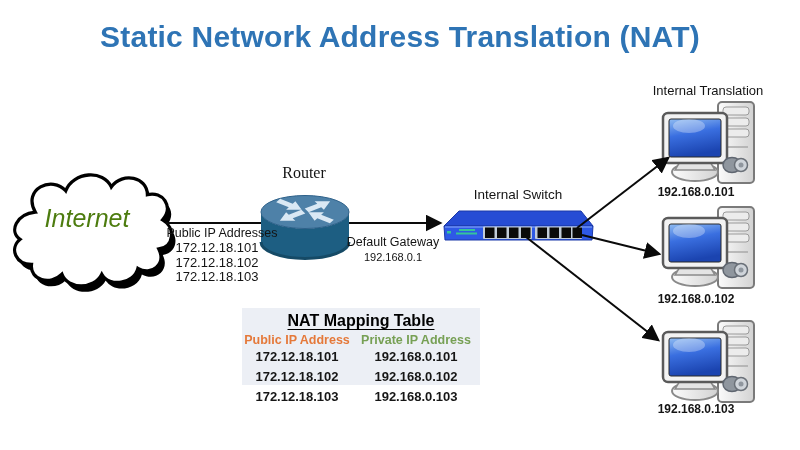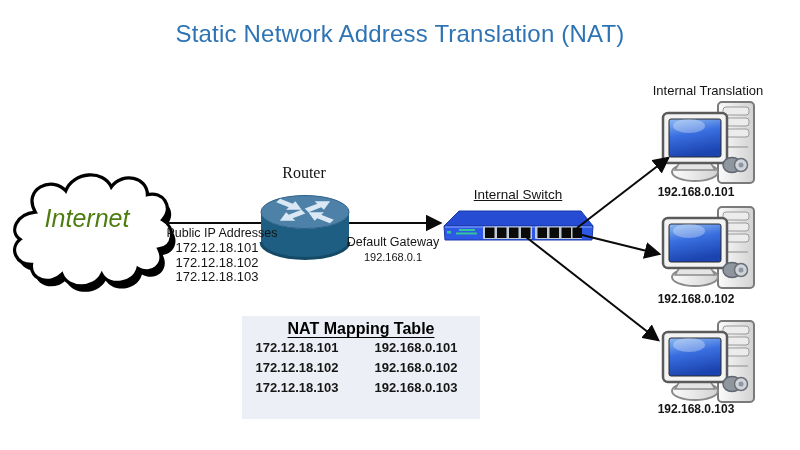--- a/index.html
+++ b/index.html
@@ -3,37 +3,37 @@
 <meta charset="utf-8">
 <style>
   html,body{margin:0;padding:0;background:#fff;}
   #stage{
     position:relative;width:800px;height:450px;background:#ffffff;overflow:hidden;
     font-family:"Liberation Sans","DejaVu Sans",sans-serif;color:#111;
   }
   #diagram-svg{position:absolute;left:0;top:0;}
   .lbl{position:absolute;text-align:center;color:#141414;}
   #page-title{
-    left:0;right:0;top:20px;font-size:24px;font-weight:normal;color:#2E74B5;
+    left:0;right:0;top:20px;font-size:30px;font-weight:bold;color:#2E74B5;
     letter-spacing:.2px;
   }
   #internet-label{left:26px;top:204px;width:122px;font-size:25px;font-style:italic;color:#4d7c0f;}
   #router-label{left:258px;top:164px;width:92px;font-size:16px;font-family:Liberation Serif, serif;}
-  #switch-label{left:452px;top:187px;width:132px;font-size:13.5px;text-decoration:underline;}
+  #switch-label{left:452px;top:187px;width:132px;font-size:13.5px;}
   #workstations-heading{left:627px;top:83px;width:162px;font-size:13px;}
   #public-ips{left:158px;top:226px;width:128px;font-size:12.5px;line-height:14px;}
   #public-ip-list{left:167px;top:241px;width:100px;font-size:13px;line-height:14.6px;}
   #gateway-block{left:343px;top:235px;width:100px;font-size:12.5px;line-height:15px;}
   #gateway-block .ip{font-size:11px;}
   .ws-ip{width:110px;left:641px;font-size:12px;font-weight:600;}
   #ws-ip-0{top:185px;} #ws-ip-1{top:292px;} #ws-ip-2{top:402px;}
 
   
   #nat-table{
-    position:absolute;left:242px;top:316px;width:238px;height:103px;
+    position:absolute;left:242px;top:308px;width:238px;height:77px;
     background:#ECEFF5;
   }
   #nat-title{
     text-align:center;font-size:16px;font-weight:bold;padding-top:4px;
     text-decoration:underline;text-underline-offset:3px;color:#000;
   }
   .nat-grid{display:grid;grid-template-columns:110px 1fr;text-align:center;}
   #nat-headers{margin-top:3px;font-size:12.5px;font-weight:600;}
   #nat-headers .pub{color:#E5793A;}
   #nat-headers .priv{color:#77A055;}
@@ -162,20 +162,24 @@
     <div>Default Gateway</div>
     <div class="ip">192.168.0.1</div>
   </div>
 
   <div class="lbl ws-ip" id="ws-ip-0">192.168.0.101</div>
   <div class="lbl ws-ip" id="ws-ip-1">192.168.0.102</div>
   <div class="lbl ws-ip" id="ws-ip-2">192.168.0.103</div>
 
   <div id="nat-table">
     <div id="nat-title">NAT Mapping Table</div>
+    <div class="nat-grid" id="nat-headers">
+      <div class="pub">Public IP Address</div>
+      <div class="priv">Private IP Address</div>
+    </div>
     <div class="nat-grid nat-row">
       <div>172.12.18.101</div>
       <div>192.168.0.101</div>
     </div>
     <div class="nat-grid nat-row">
       <div>172.12.18.102</div>
       <div>192.168.0.102</div>
     </div>
     <div class="nat-grid nat-row">
       <div>172.12.18.103</div>

